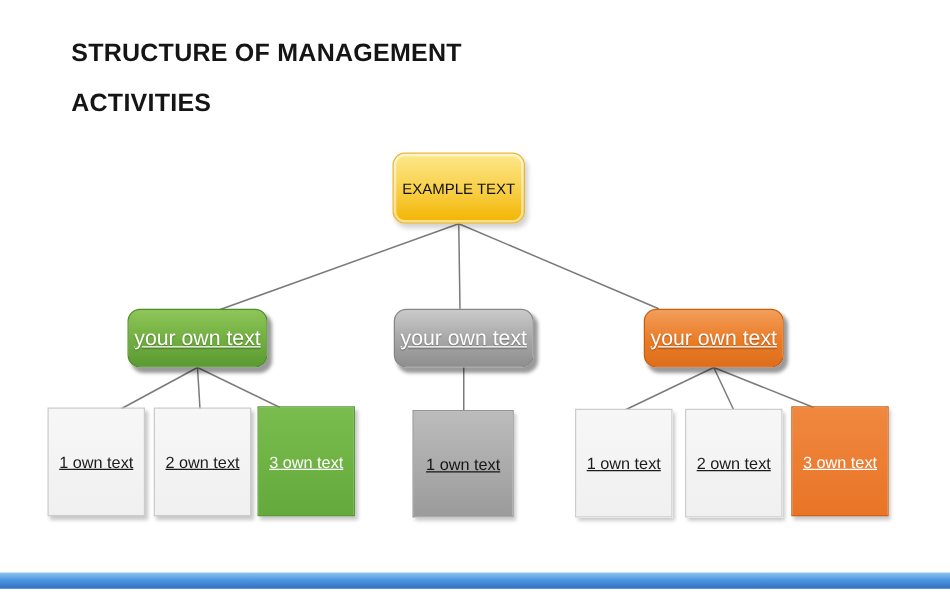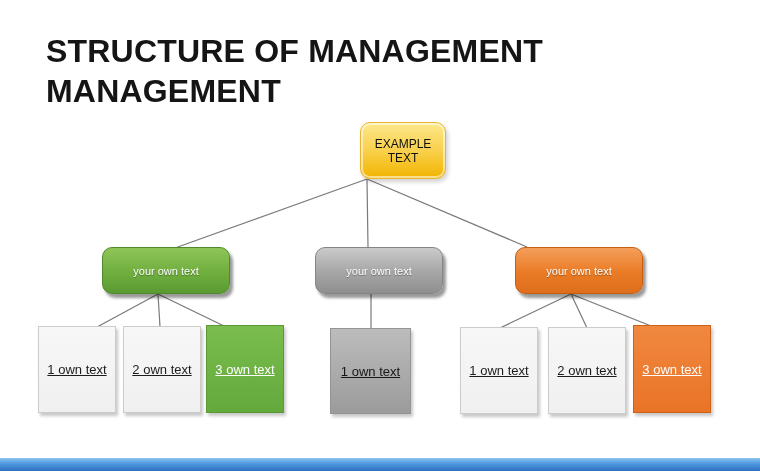--- a/index.html
+++ b/index.html
@@ -4,45 +4,46 @@
 <style>
   html,body{margin:0;padding:0;}
   body{
     width:760px;height:475px;position:relative;overflow:hidden;
     background:#ffffff;
     font-family:"Liberation Sans", sans-serif;
   }
   .slide{position:absolute;inset:0;}
 
   .title{
-    position:absolute;left:46px;top:10px;width:600px;
-    font-size:32px;font-weight:bold;color:var(--title,#151515);
+    position:absolute;left:57px;top:10px;width:600px;
+    font-size:20px;font-weight:bold;color:var(--title,#151515);
     line-height:40px;letter-spacing:0.2px;
   }
 
   .connectors{position:absolute;left:0;top:0;pointer-events:none;}
   .connectors line{stroke:var(--line,#7a7a7a);stroke-width:1.2;}
 
   .node{
     position:absolute;display:flex;align-items:center;justify-content:center;
     text-align:center;box-sizing:border-box;
   }
 
   .root-node{
-    left:314px;top:122px;width:86px;height:57px;border-radius:10px;
+    left:314px;top:122px;width:106px;height:57px;border-radius:10px;
     background:linear-gradient(180deg,var(--yellow-top,#FDE88C) 0%,#F8CE45 55%,var(--yellow-bottom,#F2B400) 100%);
     border:1px solid #E8B632;
     box-shadow:inset 0 0 0 2px rgba(255,255,255,0.55), 2px 3px 4px rgba(0,0,0,0.18);
-    font-size:12px;color:#111;margin-left:46px;
+    font-size:12px;color:#111;
   }
 
   .branch{
-    width:128px;height:47px;border-radius:10px;
-    color:#ffffff;font-size:11px;text-shadow:0 1px 1px rgba(0,0,0,0.35);
+    width:112px;height:47px;border-radius:10px;
+    color:#ffffff;font-size:17px;text-shadow:0 1px 1px rgba(0,0,0,0.35);
     box-shadow:3px 4px 3px rgba(0,0,0,0.40);
+    text-decoration:underline;
   }
   .branch.green{left:102px;top:247px;
     background:linear-gradient(180deg,#8FC558 0%,var(--green,#6FAE3E) 55%,#5B9A32 100%);
     border:1px solid #4F8A2C;}
   .branch.gray{left:315px;top:247px;
     background:linear-gradient(180deg,#CACACA 0%,var(--gray,#A5A5A5) 55%,#8F8F8F 100%);
     border:1px solid #858585;}
   .branch.orange{left:515px;top:247px;
     background:linear-gradient(180deg,#F39E5B 0%,var(--orange,#EA7B25) 55%,#DE6E1C 100%);
     border:1px solid #C45E11;}
@@ -61,21 +62,21 @@
   .footer-bar{
     position:absolute;left:0;right:0;bottom:4px;height:13px;
     background:linear-gradient(180deg,#8CC6F0 0%,var(--footer-blue,#4E97E0) 45%,#2F6FBF 100%);
   }
 </style>
 </head>
 <body>
 
 <div class="slide">
 
-  <h1 class="title"><span>STRUCTURE OF MANAGEMENT</span><br><span>MANAGEMENT</span></h1>
+  <h1 class="title"><span>STRUCTURE OF MANAGEMENT</span><br><span>ACTIVITIES</span></h1>
 
   <svg class="connectors" width="760" height="475" viewBox="0 0 760 475">
     <line x1="367" y1="179" x2="175" y2="248"></line>
     <line x1="367" y1="179" x2="368" y2="247"></line>
     <line x1="367" y1="179" x2="527" y2="247"></line>
     <line x1="158" y1="294" x2="97" y2="327"></line>
     <line x1="158" y1="294" x2="160" y2="327"></line>
     <line x1="158" y1="294" x2="224" y2="326"></line>
     <line x1="371" y1="294" x2="371" y2="329"></line>
     <line x1="571" y1="294" x2="500" y2="328"></line>

